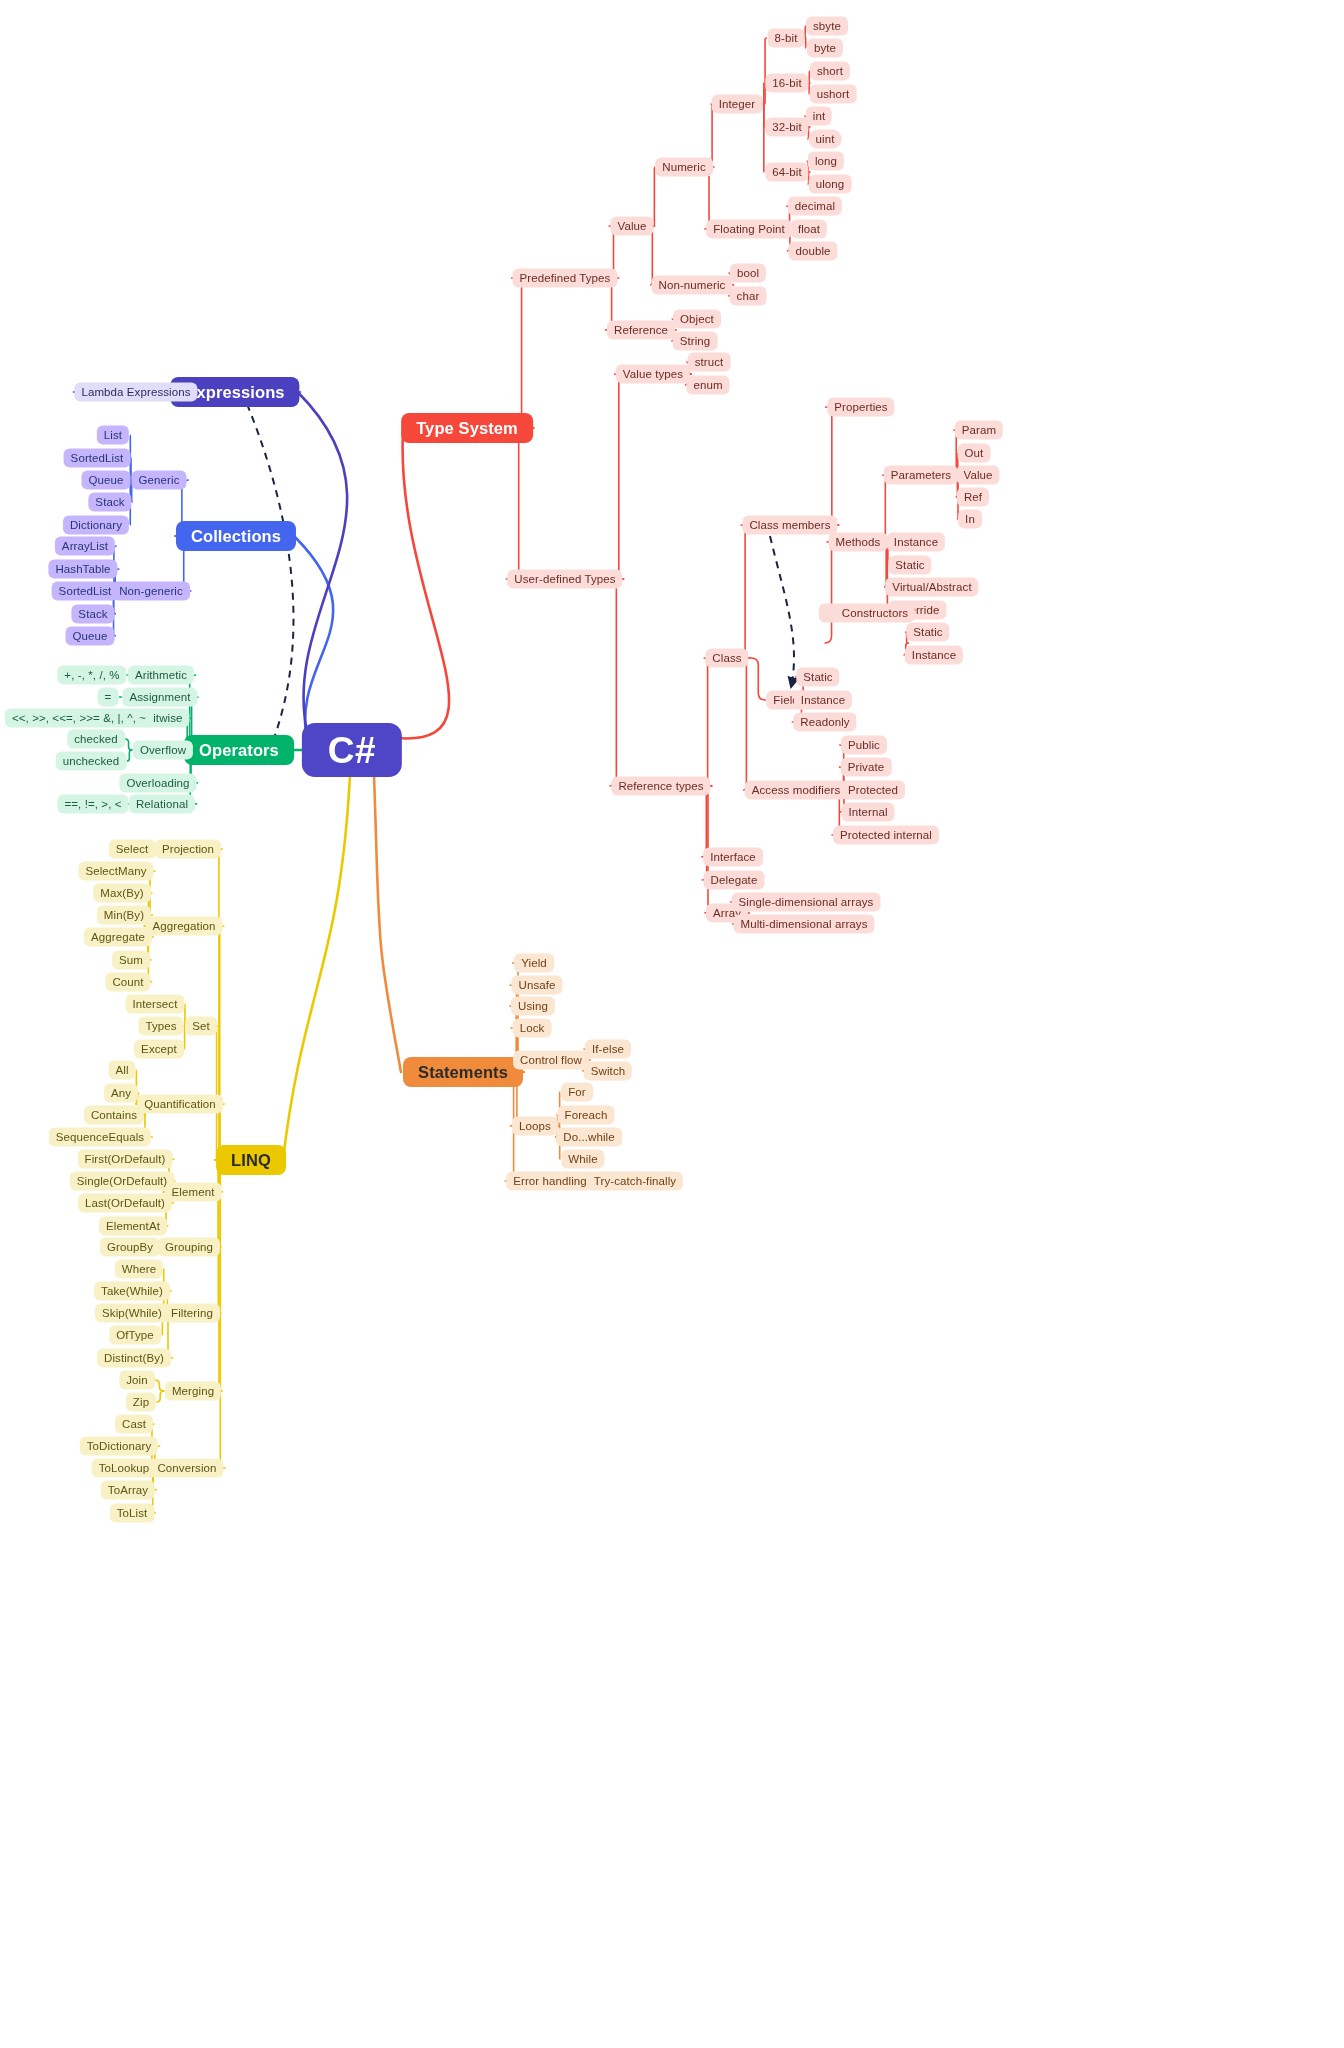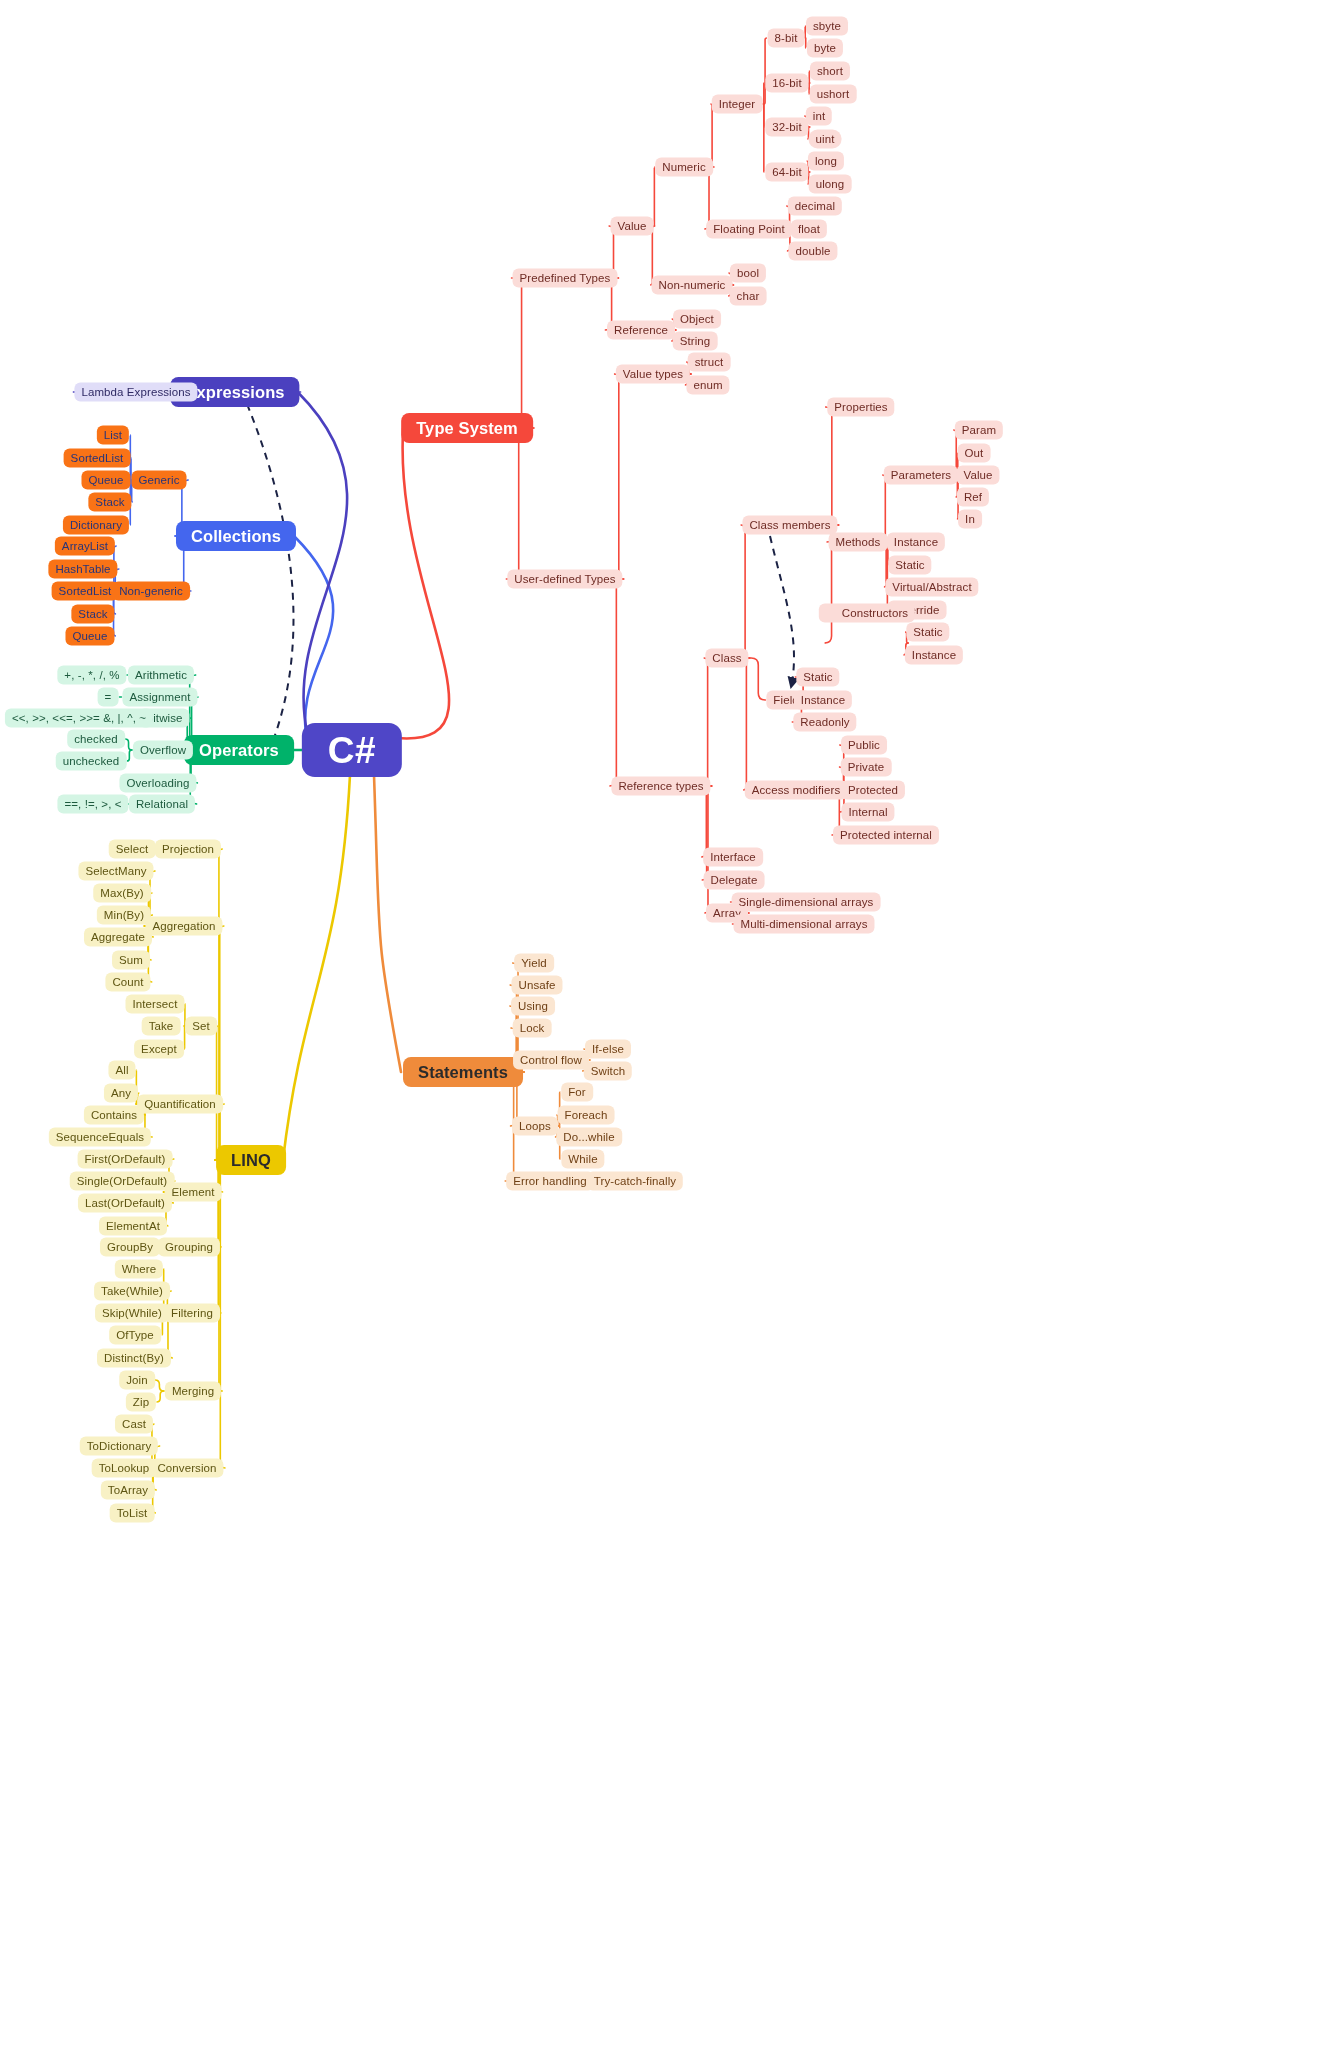--- a/index.html
+++ b/index.html
@@ -63,21 +63,21 @@
   
   .leaf {
     font-size: 11.5px;
     height: 19px;
     border-radius: 6px;
     padding: 0 7px;
     font-weight: 400;
   }
   .c-red    { background:#fbdcd8; color:#6e2b24; }
   .c-purple { background:#e0ddf8; color:#2f2a64; }
-  .c-blue   { background:#f97316; color:#27357a; }
+  .c-blue   { background:#c4b5fd; color:#27357a; }
   .c-green  { background:#d4f5e4; color:#1d5a3e; }
   .c-orange { background:#fbe6d1; color:#6e3f14; }
   .c-yellow { background:#f8f1c5; color:#5e5512; }
 
   
   #logo {
     position: absolute;
     left: 1128px;
     top: 1878px;
     width: 205px;
@@ -618,21 +618,21 @@
       <div class="node leaf c-yellow" style="left: 128px; top: 982px;">
         <span>Count</span>
       </div>
       <div class="node leaf c-yellow" style="left: 201px; top: 1026px;">
         <span>Set</span>
       </div>
       <div class="node leaf c-yellow" style="left: 155px; top: 1004px;">
         <span>Intersect</span>
       </div>
       <div class="node leaf c-yellow" style="left: 161px; top: 1026px;">
-        <span>Take</span>
+        <span>Types</span>
       </div>
       <div class="node leaf c-yellow" style="left: 159px; top: 1049px;">
         <span>Except</span>
       </div>
       <div class="node leaf c-yellow" style="left: 180px; top: 1104px;">
         <span>Quantification</span>
       </div>
       <div class="node leaf c-yellow" style="left: 122px; top: 1070px;">
         <span>All</span>
       </div>

